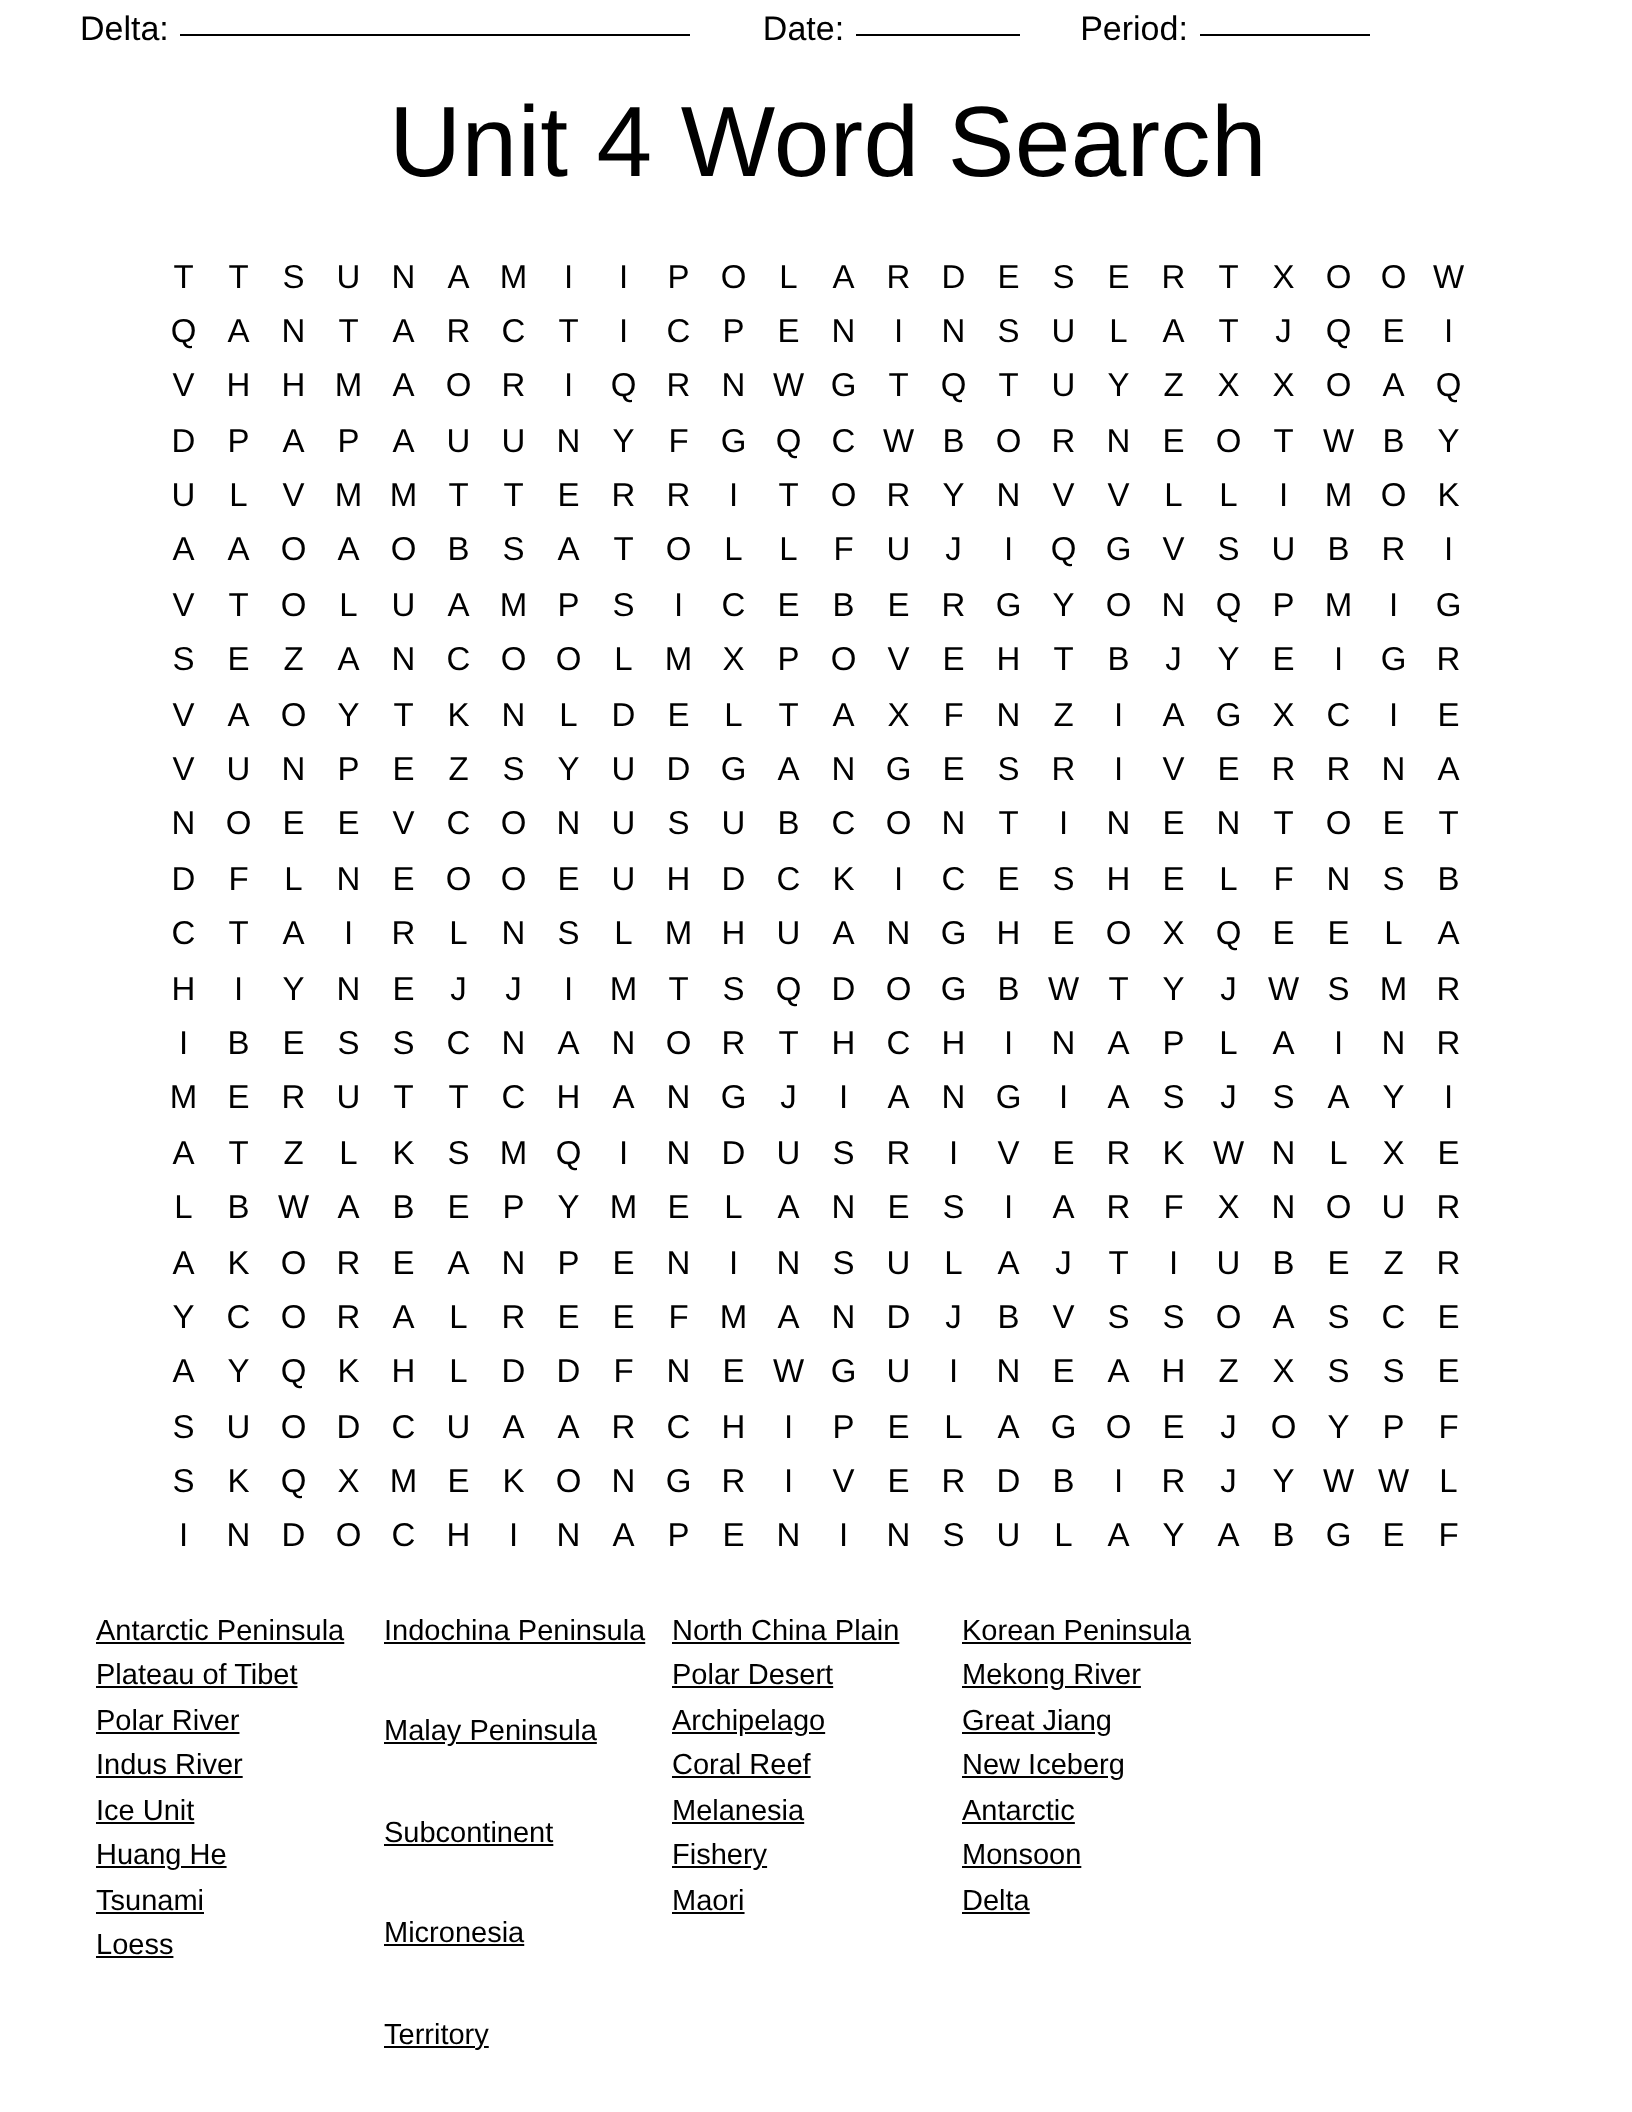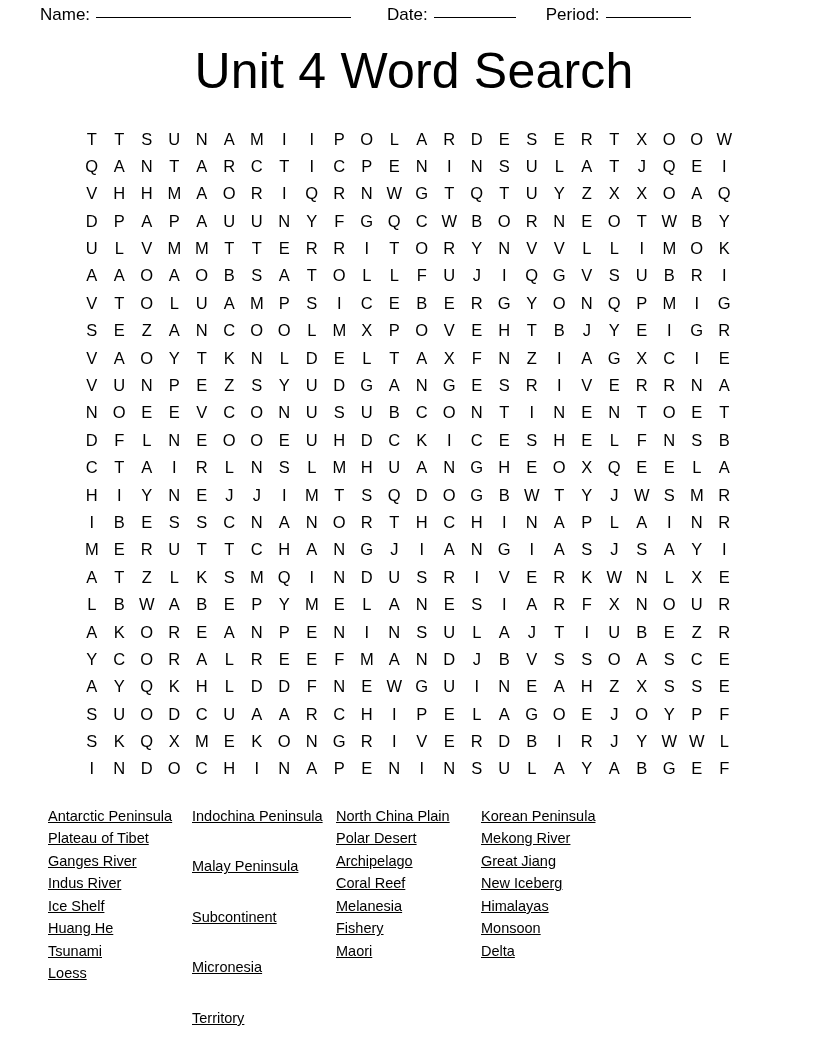--- a/index.html
+++ b/index.html
@@ -89,21 +89,21 @@
     font-size: 14.5px;
     line-height: 22.5px;
     white-space: nowrap;
   }
 </style>
 </head>
 <body>
 
 <div class="header-row">
   <div class="field">
-    <span class="field-label">Name:</span>
+    <span class="field-label">Delta:</span>
     <span class="rule rule-name"></span>
   </div>
   <div class="gap-a"></div>
   <div class="field">
     <span class="field-label">Date:</span>
     <span class="rule rule-date"></span>
   </div>
   <div class="gap-b"></div>
   <div class="field">
     <span class="field-label">Period:</span>
@@ -737,23 +737,23 @@
       <div class="cell">G</div>
       <div class="cell">E</div>
       <div class="cell">F</div>
     </div>
   </div>
 
 <div class="wordlist" id="wordlist">
     <div class="word-col c1">
       <div class="word">Antarctic Peninsula</div>
       <div class="word">Plateau of Tibet</div>
-      <div class="word">Ganges River</div>
+      <div class="word">Polar River</div>
       <div class="word">Indus River</div>
-      <div class="word">Ice Shelf</div>
+      <div class="word">Ice Unit</div>
       <div class="word">Huang He</div>
       <div class="word">Tsunami</div>
       <div class="word">Loess</div>
     </div>
     <div class="word-col c2">
       <div class="word">Indochina Peninsula</div>
       <div class="word">Malay Peninsula</div>
       <div class="word">Subcontinent</div>
       <div class="word">Micronesia</div>
       <div class="word">Territory</div>
@@ -768,17 +768,17 @@
       <div class="word">Coral Reef</div>
       <div class="word">Melanesia</div>
       <div class="word">Fishery</div>
       <div class="word">Maori</div>
     </div>
     <div class="word-col c5">
       <div class="word">Korean Peninsula</div>
       <div class="word">Mekong River</div>
       <div class="word">Great Jiang</div>
       <div class="word">New Iceberg</div>
-      <div class="word">Himalayas</div>
+      <div class="word">Antarctic</div>
       <div class="word">Monsoon</div>
       <div class="word">Delta</div>
     </div>
   </div>
 
 </body></html>

